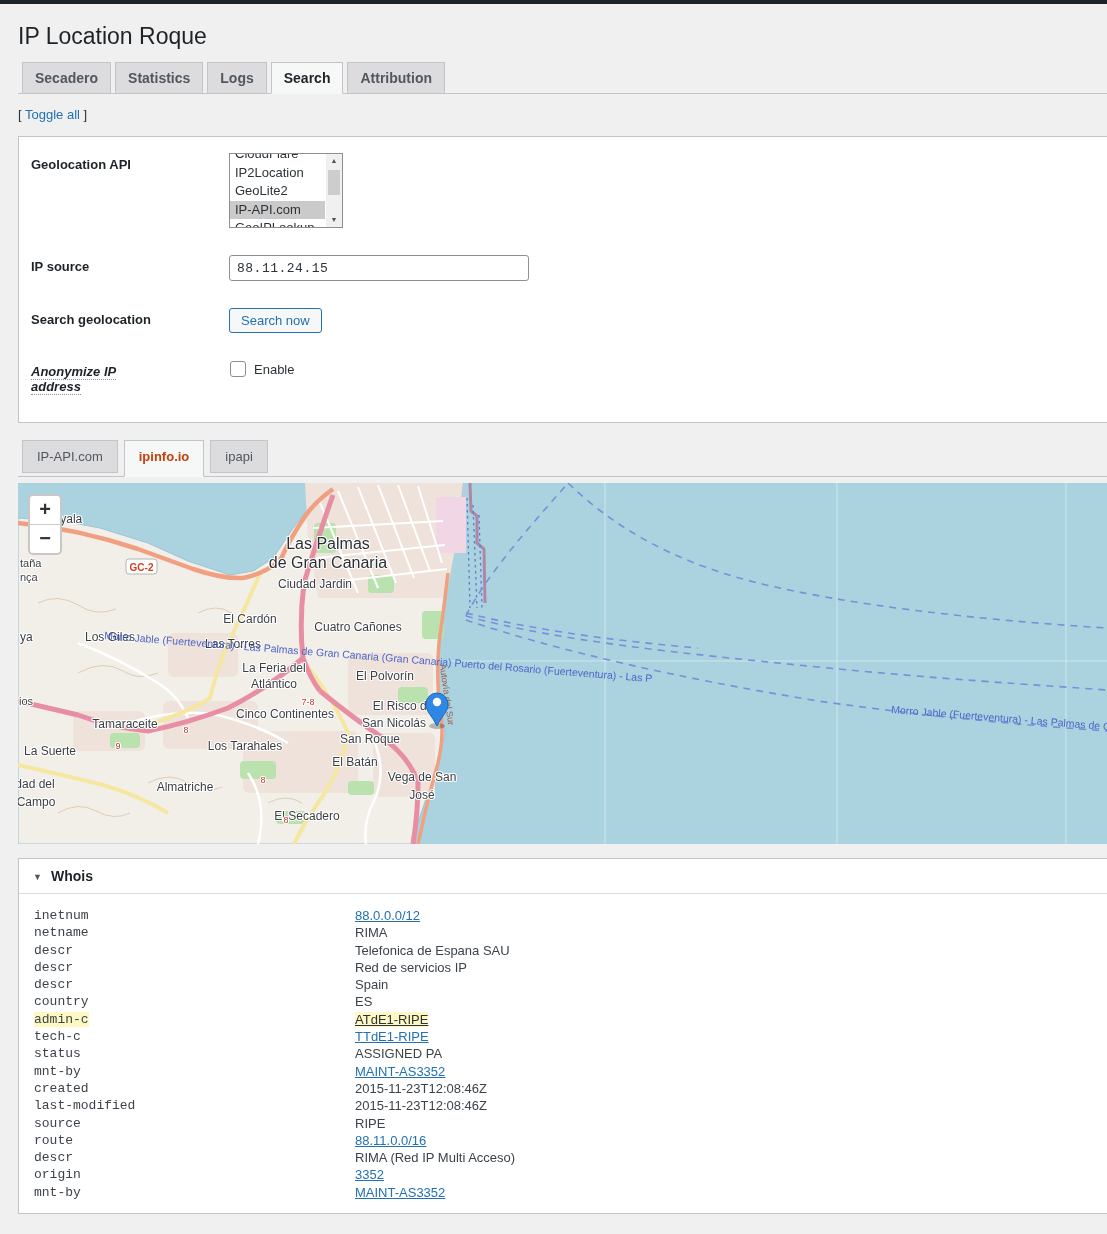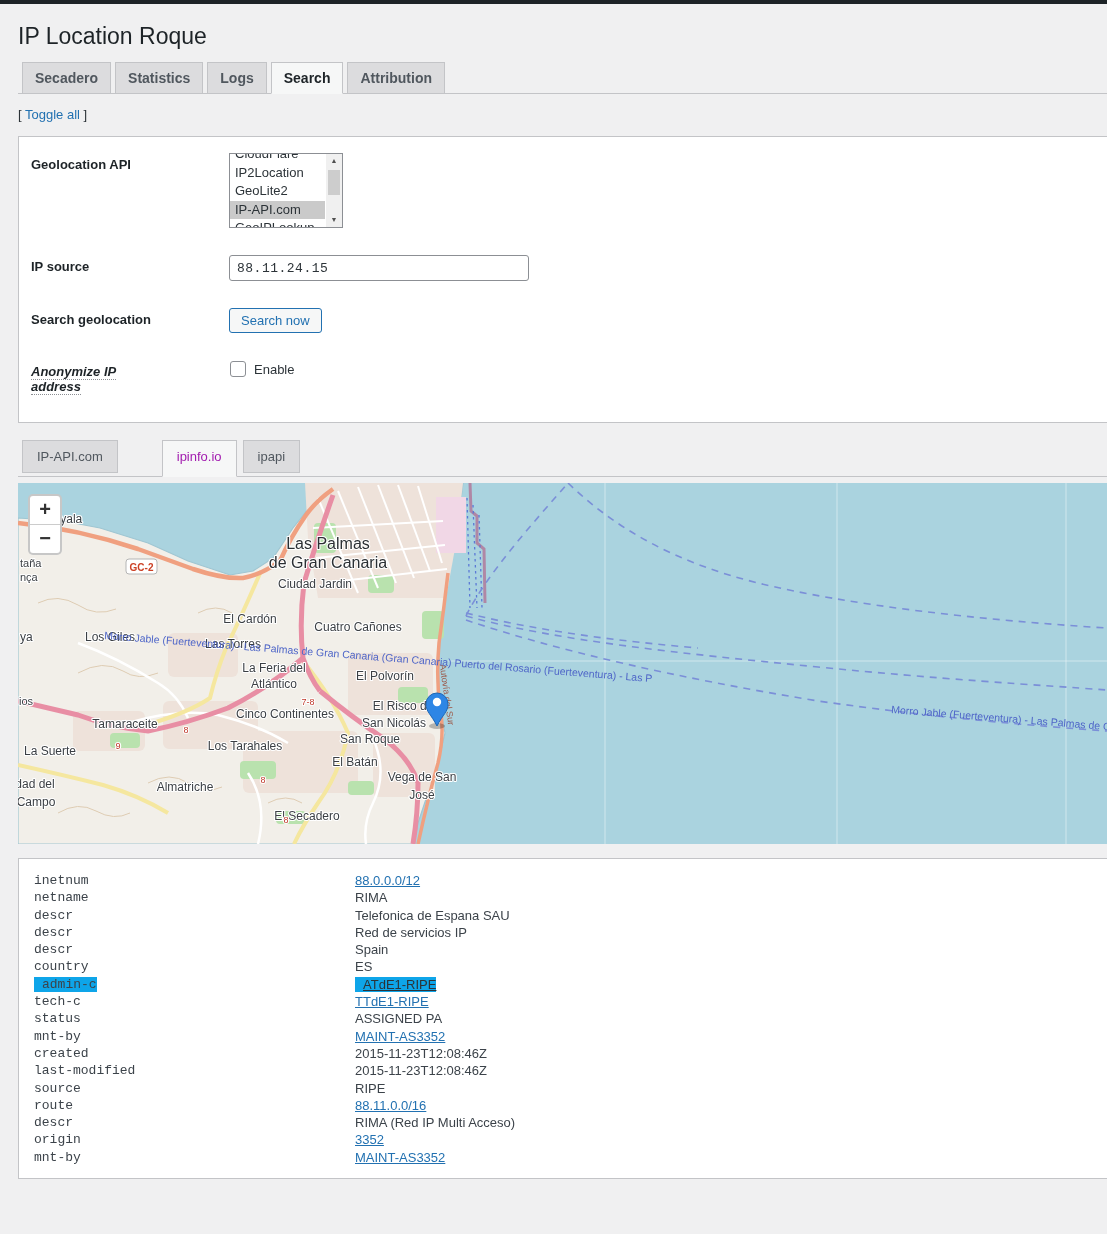--- a/index.html
+++ b/index.html
@@ -60,38 +60,38 @@
     display:inline-block;background:#f6f7f7;border:1px solid #2271b1;border-radius:3px;
     color:#2271b1;font-size:13px;padding:4px 11px;cursor:pointer;font-family:inherit;
   }
 
   
   .rtabs{margin-top:17px;padding-left:4px;border-bottom:1px solid #c3c4c7;line-height:1;}
   .rtab{
     display:inline-block;border:1px solid #c3c4c7;background:#dcdcde;color:#50575e;
     font-size:13px;padding:9px 14px;margin:0 6px -1px 0;cursor:pointer;
   }
-  .rtab.active{background:#f6f7f7;border-bottom:1px solid #f6f7f7;color:#a21caf;font-weight:400;padding-bottom:13px;margin-left:38px;}
+  .rtab.active{background:#f6f7f7;border-bottom:1px solid #f6f7f7;color:#c2410c;font-weight:700;padding-bottom:13px;}
 
   
   .map{position:relative;width:1089px;height:361px;margin-top:6px;background:#aad3df;overflow:hidden;cursor:grab;}
   .map svg{position:absolute;left:0;top:0;}
   .mlabel{paint-order:stroke;stroke:#ffffff;stroke-width:2.2px;stroke-linejoin:round;font-family:"Liberation Sans",sans-serif;}
   .mlabel.nohalo{stroke:none;}
   .zoomctl{position:absolute;top:11px;left:10px;width:30px;background:#fff;border:2px solid rgba(0,0,0,.22);border-radius:5px;z-index:5;}
   .zbtn{height:28px;line-height:26px;text-align:center;font-size:20px;font-weight:700;color:#333;cursor:pointer;}
   .zbtn + .zbtn{border-top:1px solid #ccc;}
 
   
   .whois-body{padding:13px 0 12px;}
   .wrow{display:flex;line-height:17.3px;}
   .wkey{width:336px;flex:none;padding-left:15px;box-sizing:border-box;color:#3c434a;font-family:Liberation Mono, monospace;}
   .wval{color:#3c434a;}
   .wval a{color:#2271b1;text-decoration:underline;}
-  .hl{background:#0ea5e9;padding-left:8px;}
+  .hl{background:#fef9c3;}
   .wval a.hl{color:#2c3338;}
 </style>
 </head>
 <body>
 
 <div class="adminbar"></div>
 
 <div class="wrap">
 
   <h1 class="page-title">IP Location Roque</h1>
@@ -289,20 +289,23 @@
         <circle cx="419" cy="219" r="4.2" fill="#ffffff"></circle>
       </g>
     </svg>
     <div class="zoomctl">
       <div class="zbtn">+</div>
       <div class="zbtn">−</div>
     </div>
   </div>
 
   <div class="postbox">
+    <div class="postbox-header">
+      <span class="arrow-icon">▼</span><span>Whois</span>
+    </div>
     <div class="whois-body" id="whois-rows">
         <div class="wrow">
           <div class="wkey"><span>inetnum</span></div>
           <div class="wval"><a>88.0.0.0/12</a></div>
         </div>
         <div class="wrow">
           <div class="wkey"><span>netname</span></div>
           <div class="wval">RIMA</div>
         </div>
         <div class="wrow">

